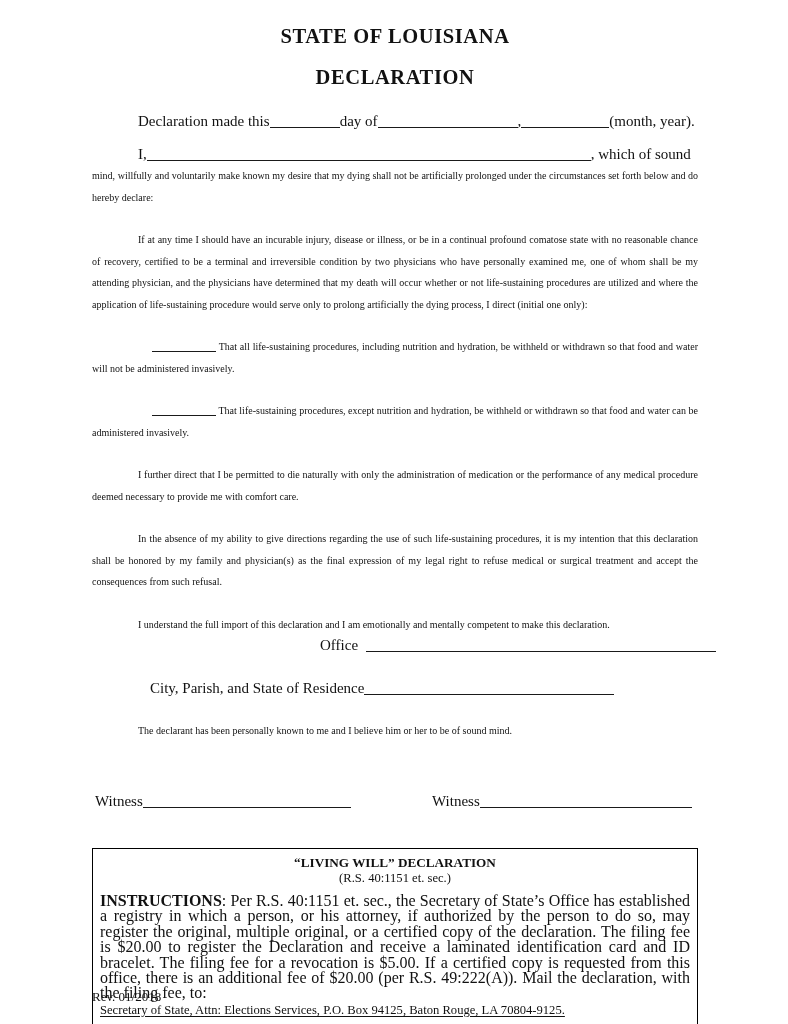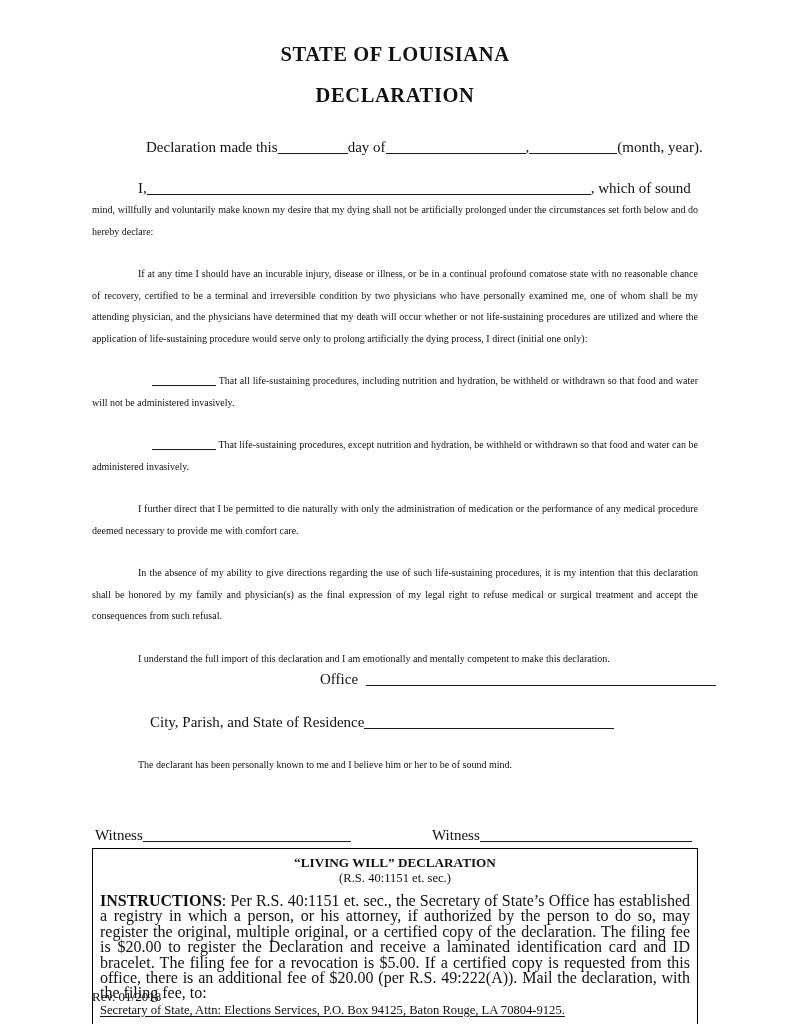--- a/index.html
+++ b/index.html
@@ -21,21 +21,21 @@
     left: 0; top: 0;
     width: 788px;
     height: 1024px;
     background: #ffffff;
     box-sizing: border-box;
     padding: 0;
   }
   .content {
     position: absolute;
     left: 92px;
-    top: 40px;
+    top: 22px;
     width: 606px;
   }
   h1.doc-title {
     font-size: 20.5px;
     font-weight: bold;
     text-align: center;
     letter-spacing: 0.6px;
     margin: 0 0 0 0;
     line-height: 1.0;
     padding-top: 4px;
@@ -68,21 +68,21 @@
     border-bottom: 1.3px solid #1a1a1a;
     vertical-align: -2px;
     height: 13px;
   }
   .b-day   { width: 70px; }
   .b-month { width: 140px; }
   .b-year  { width: 88px; }
   .b-name  { width: 444px; }
   .b-init  { width: 64px; }
 
-  .line-declmade { font-size: 15px; line-height: 21.5px; margin:8px; padding-left: 46px; white-space: nowrap;}
+  .line-declmade { font-size: 15px; line-height: 21.5px; margin:0; padding-left: 46px; white-space: nowrap;}
   .line-i { font-size: 15px; line-height: 21.5px; margin:0; padding-left: 46px; }
 
   .signed-row {
     font-size: 15px;
     line-height: 21.5px;
     margin: 0;
     padding-left: 228px;
     white-space: nowrap;
   }
   .b-signed { width: 350px; margin-left: 8px; }

